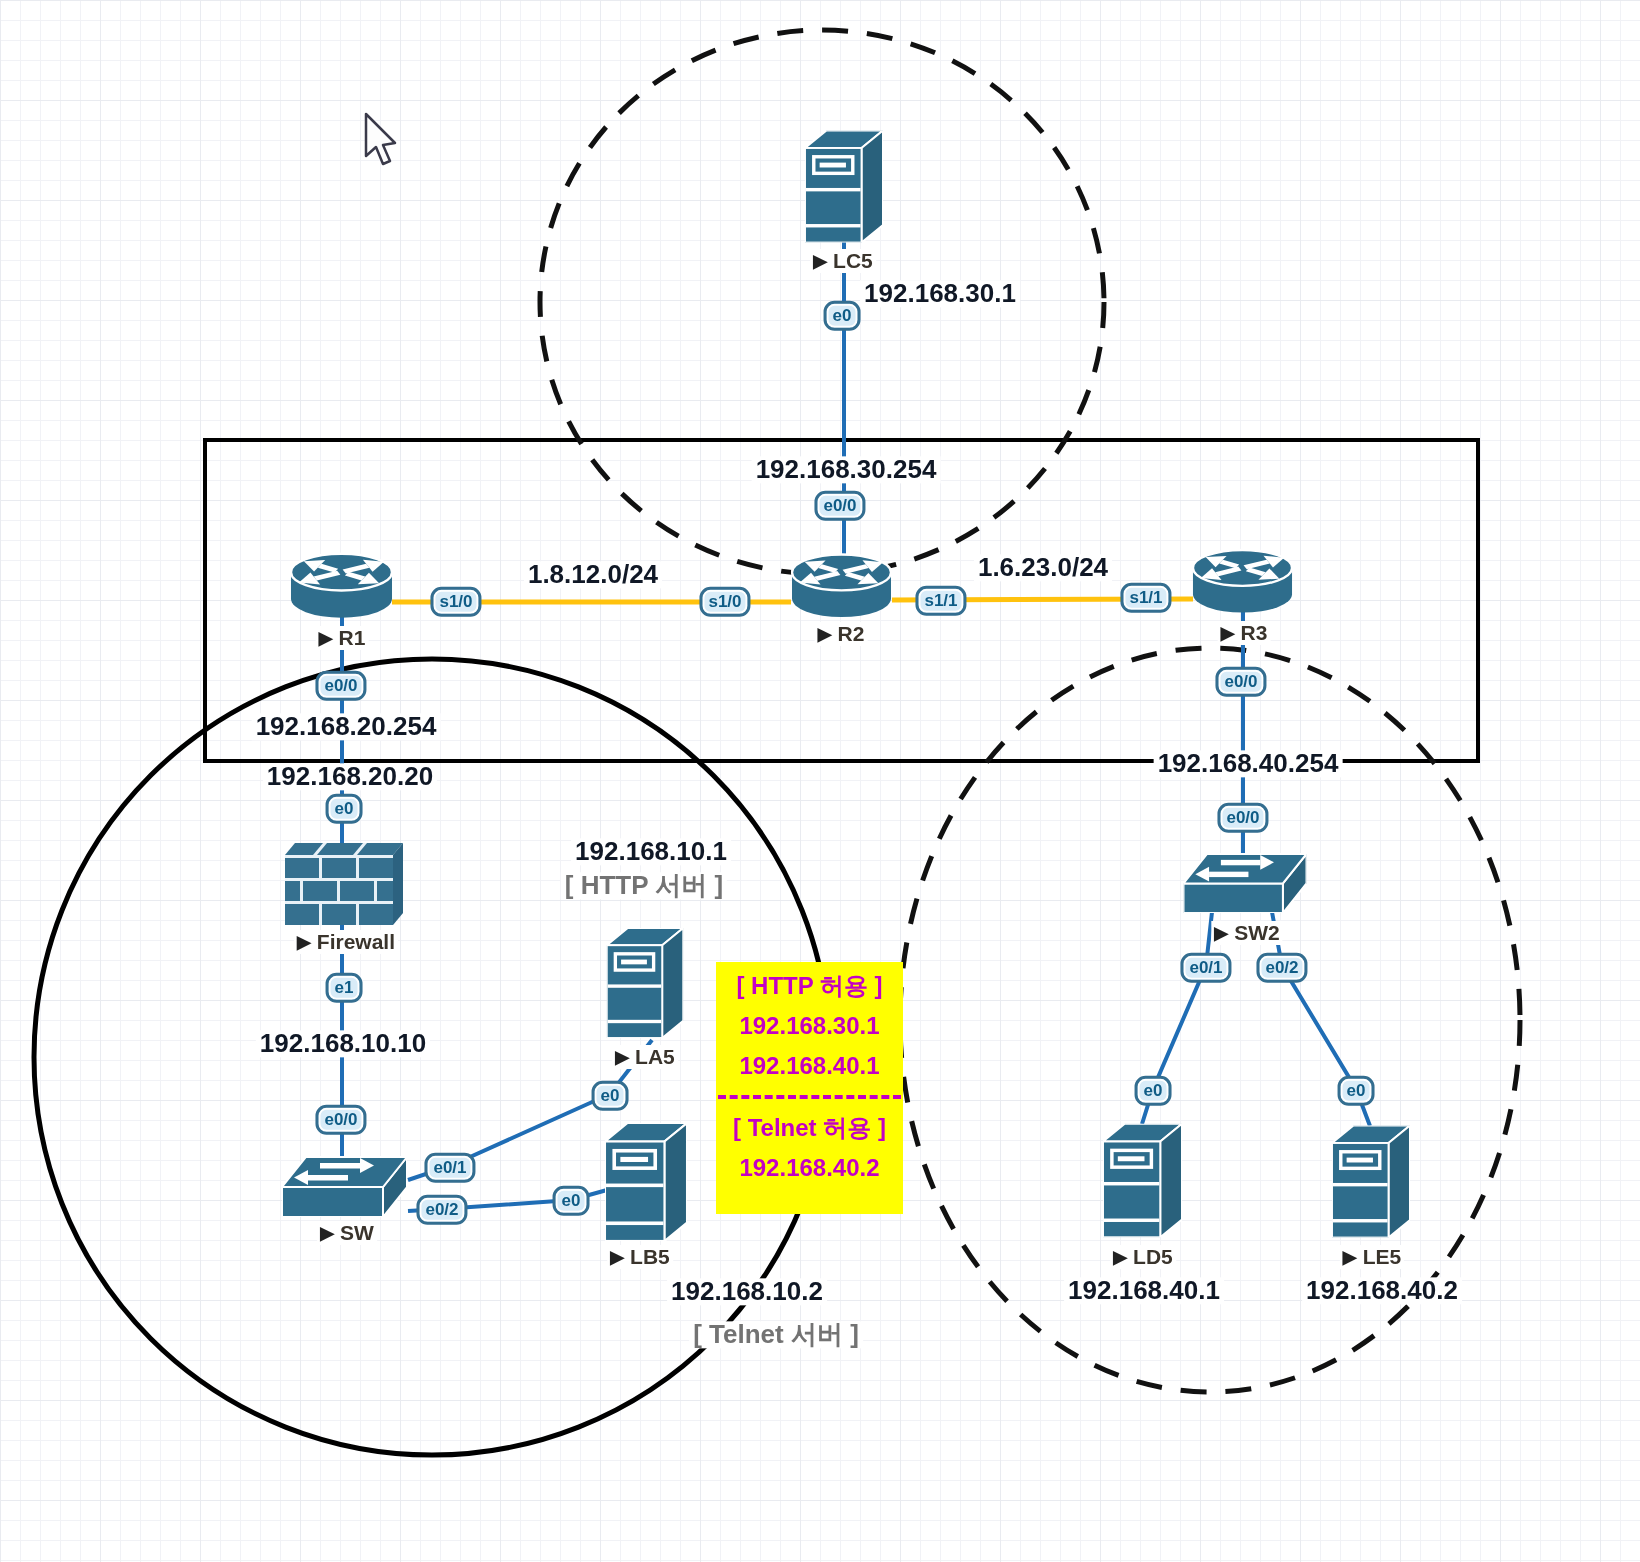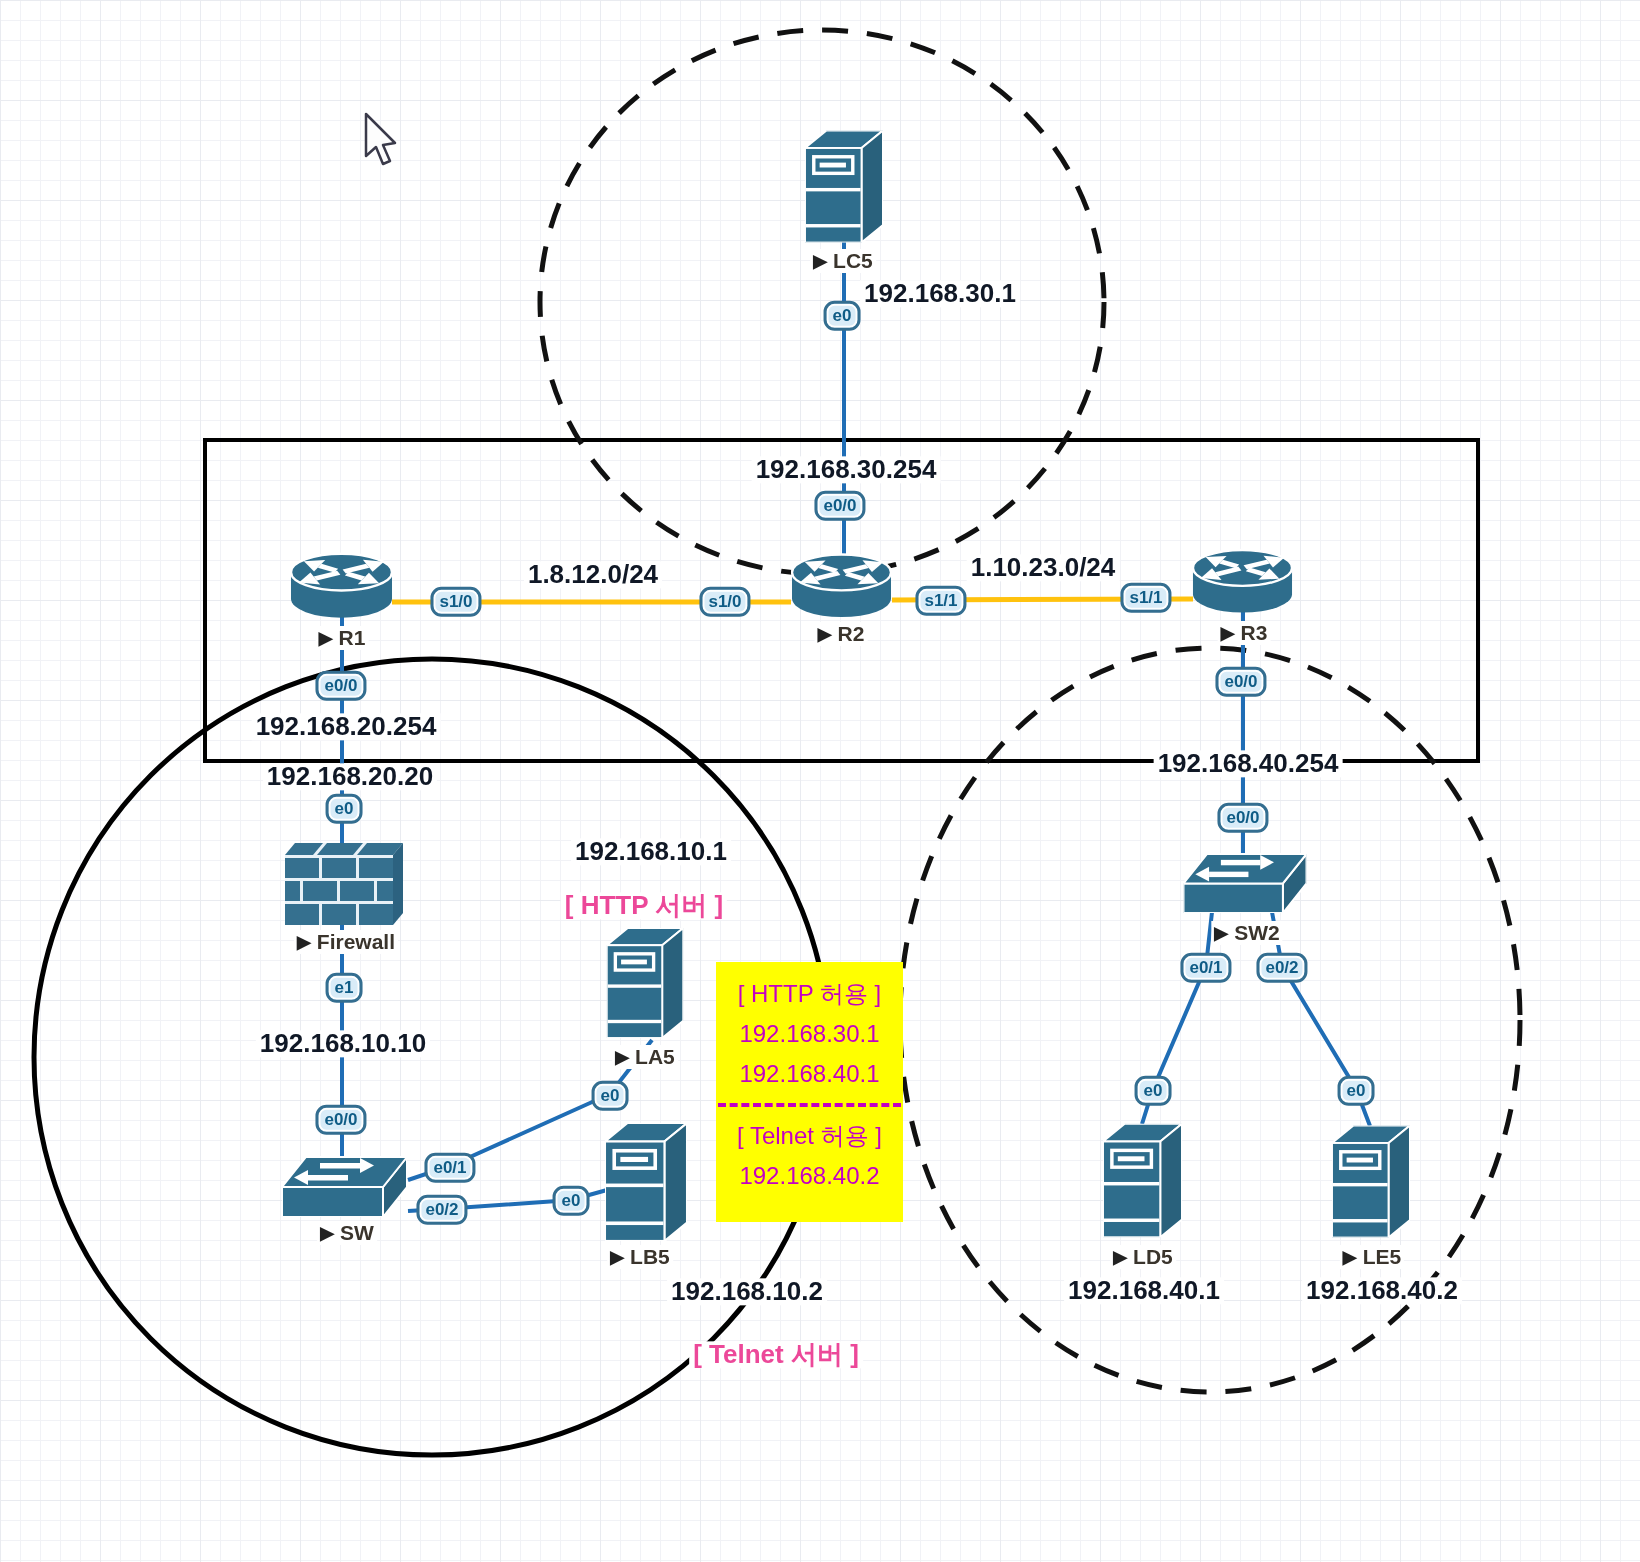--- a/index.html
+++ b/index.html
@@ -14,38 +14,38 @@
       linear-gradient(90deg, #f1f2f6 1px, transparent 1px);
     background-size:100px 100px,100px 100px,20px 20px,20px 20px;
   }
   .layer{position:absolute;left:0;top:0;z-index:1;}
   .links{z-index:2;}
   .lbl{
     position:absolute;transform:translate(-50%,-50%);
     font-weight:700;font-size:26px;color:#101826;background:#fff;
     padding:0 4px;white-space:nowrap;z-index:3;line-height:1.05;
   }
-  .red{color:#ec4899;margin-top:20px;}
+  .red{color:#737373;}
   .dlbl{
     position:absolute;transform:translate(-50%,-50%);
     font-weight:700;font-size:21px;color:#3a342c;background:#fff;
     padding:0 3px;white-space:nowrap;z-index:3;display:flex;align-items:center;
   }
   .mk{color:#222;font-size:18px;margin-right:6px;line-height:1;}
   .port{
     position:absolute;transform:translate(-50%,-50%);
     background:#d9ecf8;border:3px solid #346e90;
     box-shadow:inset 0 0 0 2px #ffffff;
     border-radius:11px;font-weight:700;font-size:17px;color:#0f5c86;
     padding:2px 6px;z-index:4;white-space:nowrap;line-height:1.2;
   }
   .dev{position:absolute;z-index:5;overflow:visible;}
   .note{
     position:absolute;background:#ffff00;z-index:3;text-align:center;
-    font-weight:400;font-size:24px;color:#c400c4;padding-top:12px;
+    font-weight:700;font-size:24px;color:#c400c4;padding-top:4px;
   }
   .nrow{line-height:40px;white-space:nowrap;}
   .ndiv{border-top:4px dashed #c400c4;margin:9px 2px;}
   .cursor{position:absolute;z-index:9;}
 </style>
 </head>
 <body>
 
 <div id="canvas">
 
@@ -128,21 +128,21 @@
     <line x1="1243" y1="612" x2="1243" y2="856" stroke="#1f6db5" stroke-width="4"></line>
     <polyline points="1212,912 1206,966 1153,1089 1142,1124" fill="none" stroke="#1f6db5" stroke-width="4"></polyline>
     <polyline points="1272,912 1282,966 1356,1089 1370,1126" fill="none" stroke="#1f6db5" stroke-width="4"></polyline>
     <line x1="392" y1="602" x2="791" y2="602" stroke="#ffc20e" stroke-width="5"></line>
     <line x1="892" y1="600" x2="1193" y2="599" stroke="#ffc20e" stroke-width="5"></line>
   </svg>
 
   <div class="lbl" style="left:940px;top:294px">192.168.30.1</div>
   <div class="lbl" style="left:846px;top:470px">192.168.30.254</div>
   <div class="lbl" style="left:593px;top:575px">1.8.12.0/24</div>
-  <div class="lbl" style="left:1043px;top:568px">1.10.23.0/24</div>
+  <div class="lbl" style="left:1043px;top:568px">1.6.23.0/24</div>
   <div class="lbl" style="left:346px;top:727px">192.168.20.254</div>
   <div class="lbl" style="left:350px;top:777px">192.168.20.20</div>
   <div class="lbl" style="left:343px;top:1044px">192.168.10.10</div>
   <div class="lbl" style="left:651px;top:852px">192.168.10.1</div>
   <div class="lbl red" style="left:644px;top:886px">[ HTTP 서버 ]</div>
   <div class="lbl" style="left:747px;top:1292px">192.168.10.2</div>
   <div class="lbl red" style="left:776px;top:1335px">[ Telnet 서버 ]</div>
   <div class="lbl" style="left:1248px;top:764px">192.168.40.254</div>
   <div class="lbl" style="left:1144px;top:1291px">192.168.40.1</div>
   <div class="lbl" style="left:1382px;top:1291px">192.168.40.2</div>

